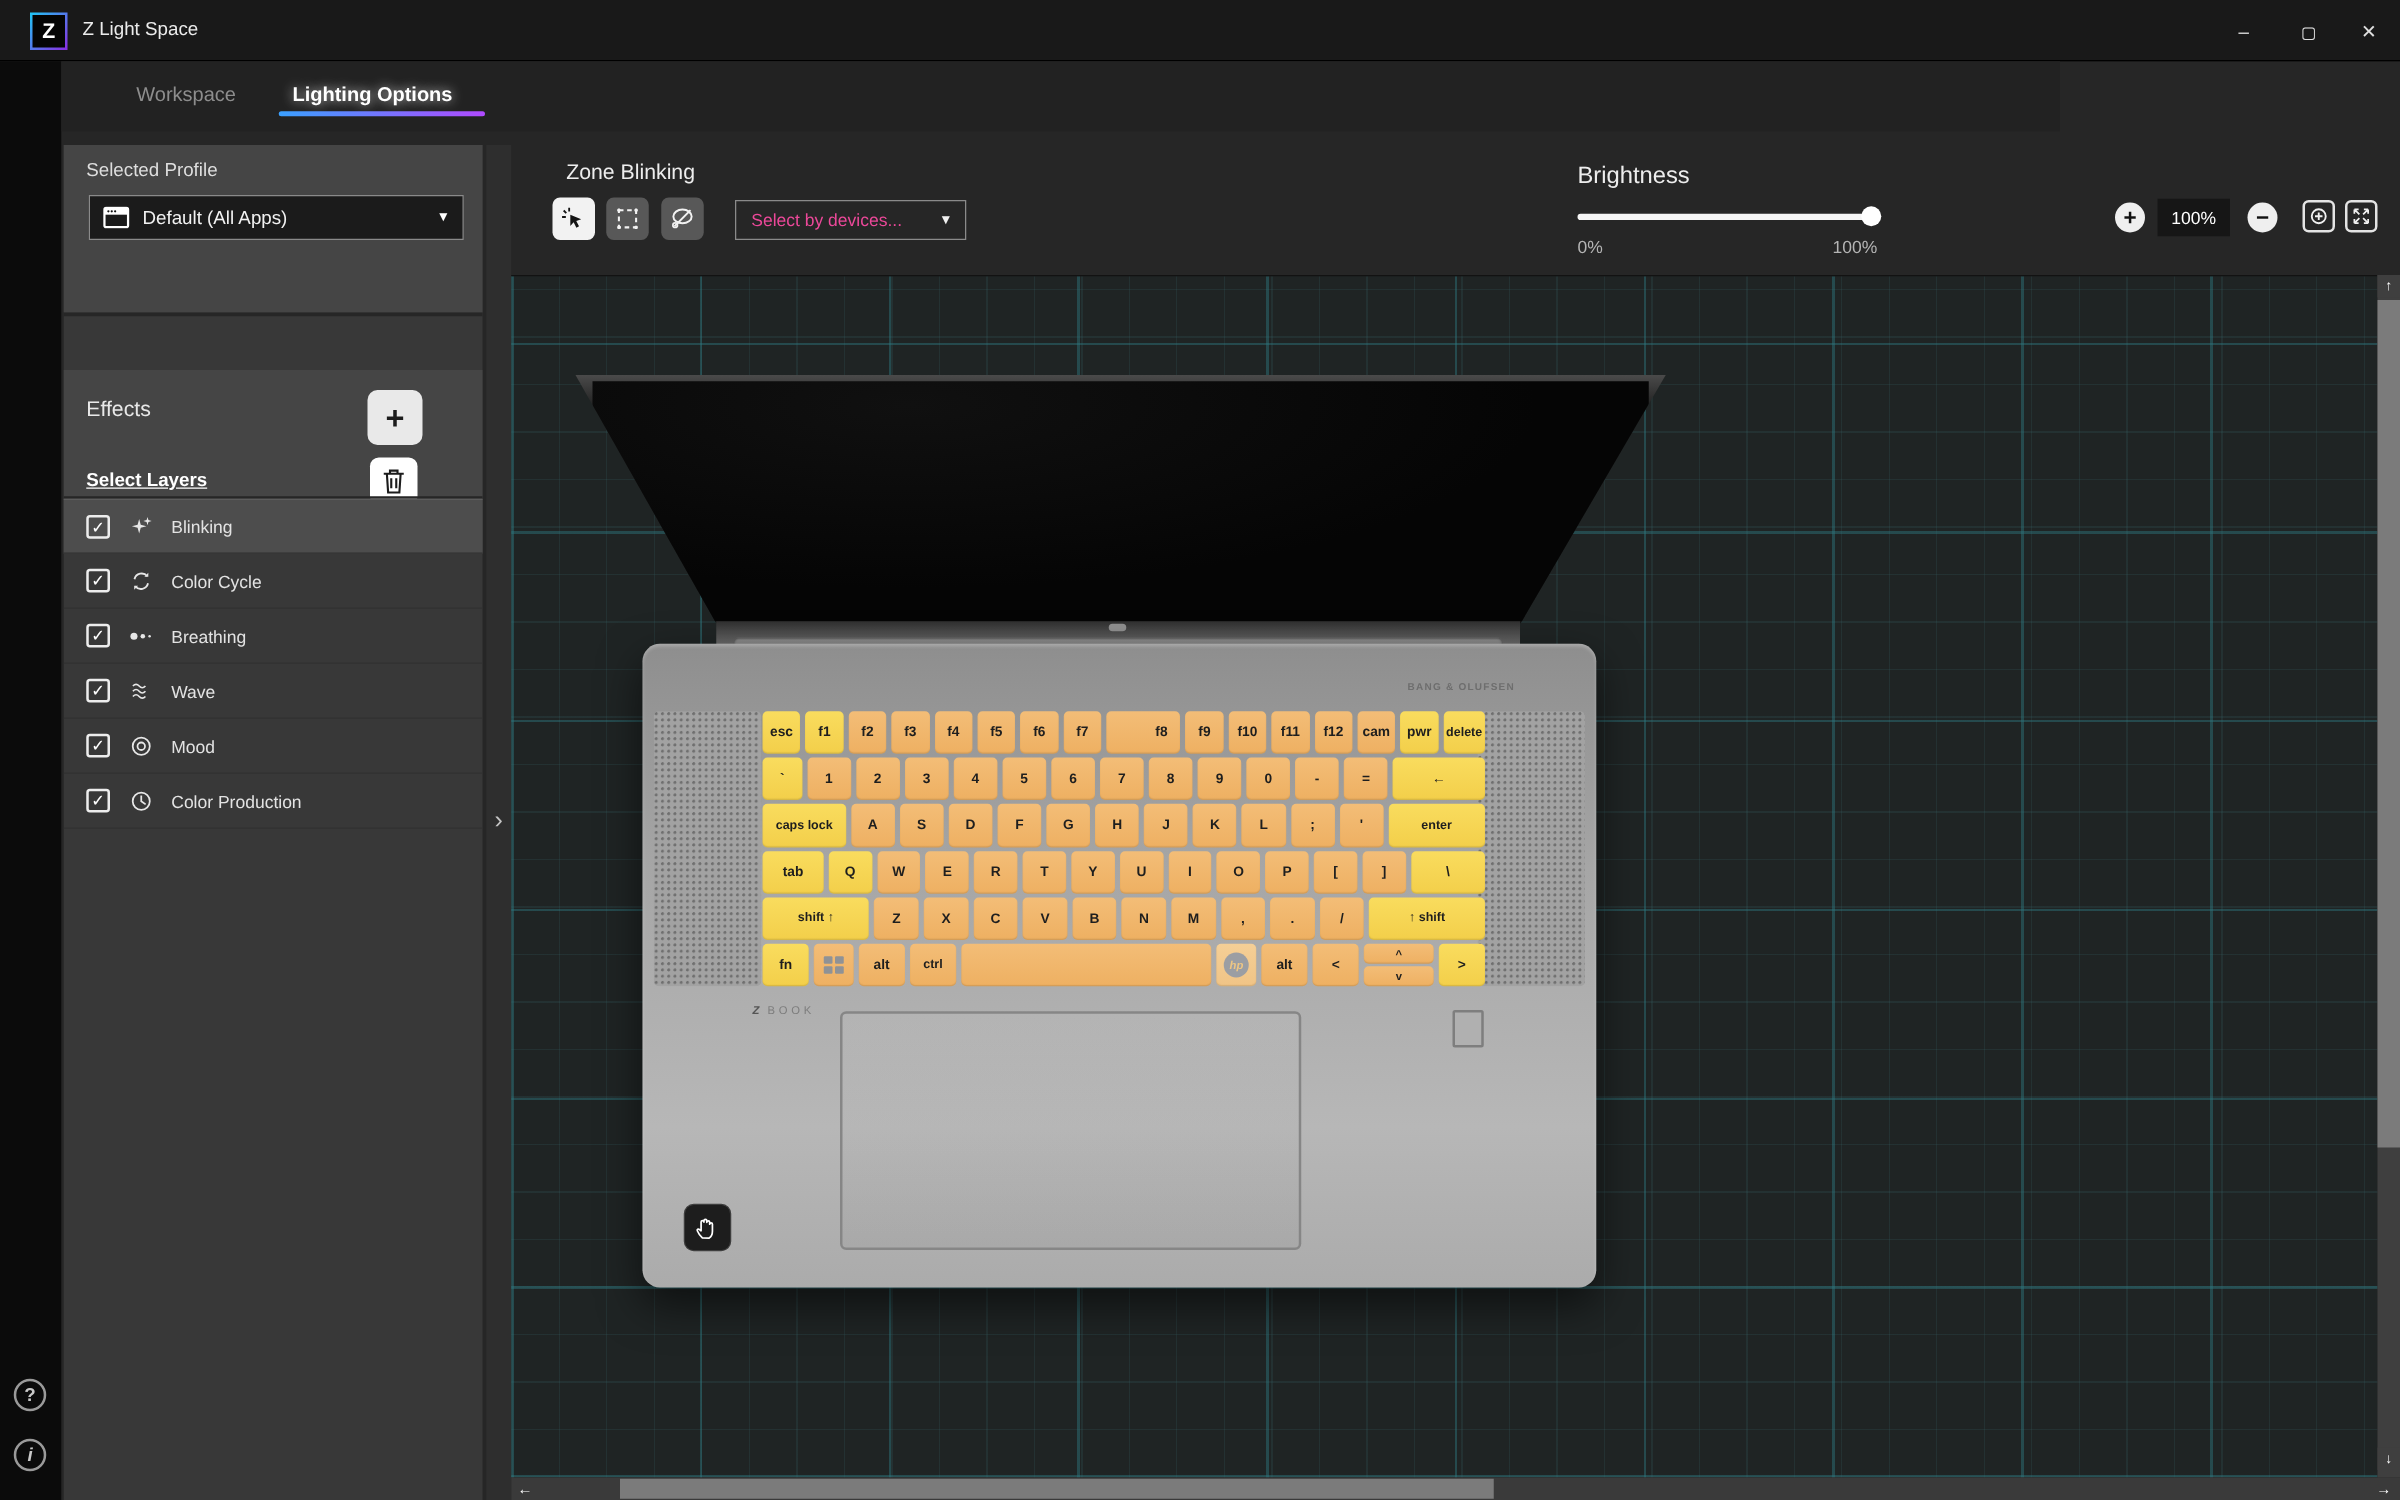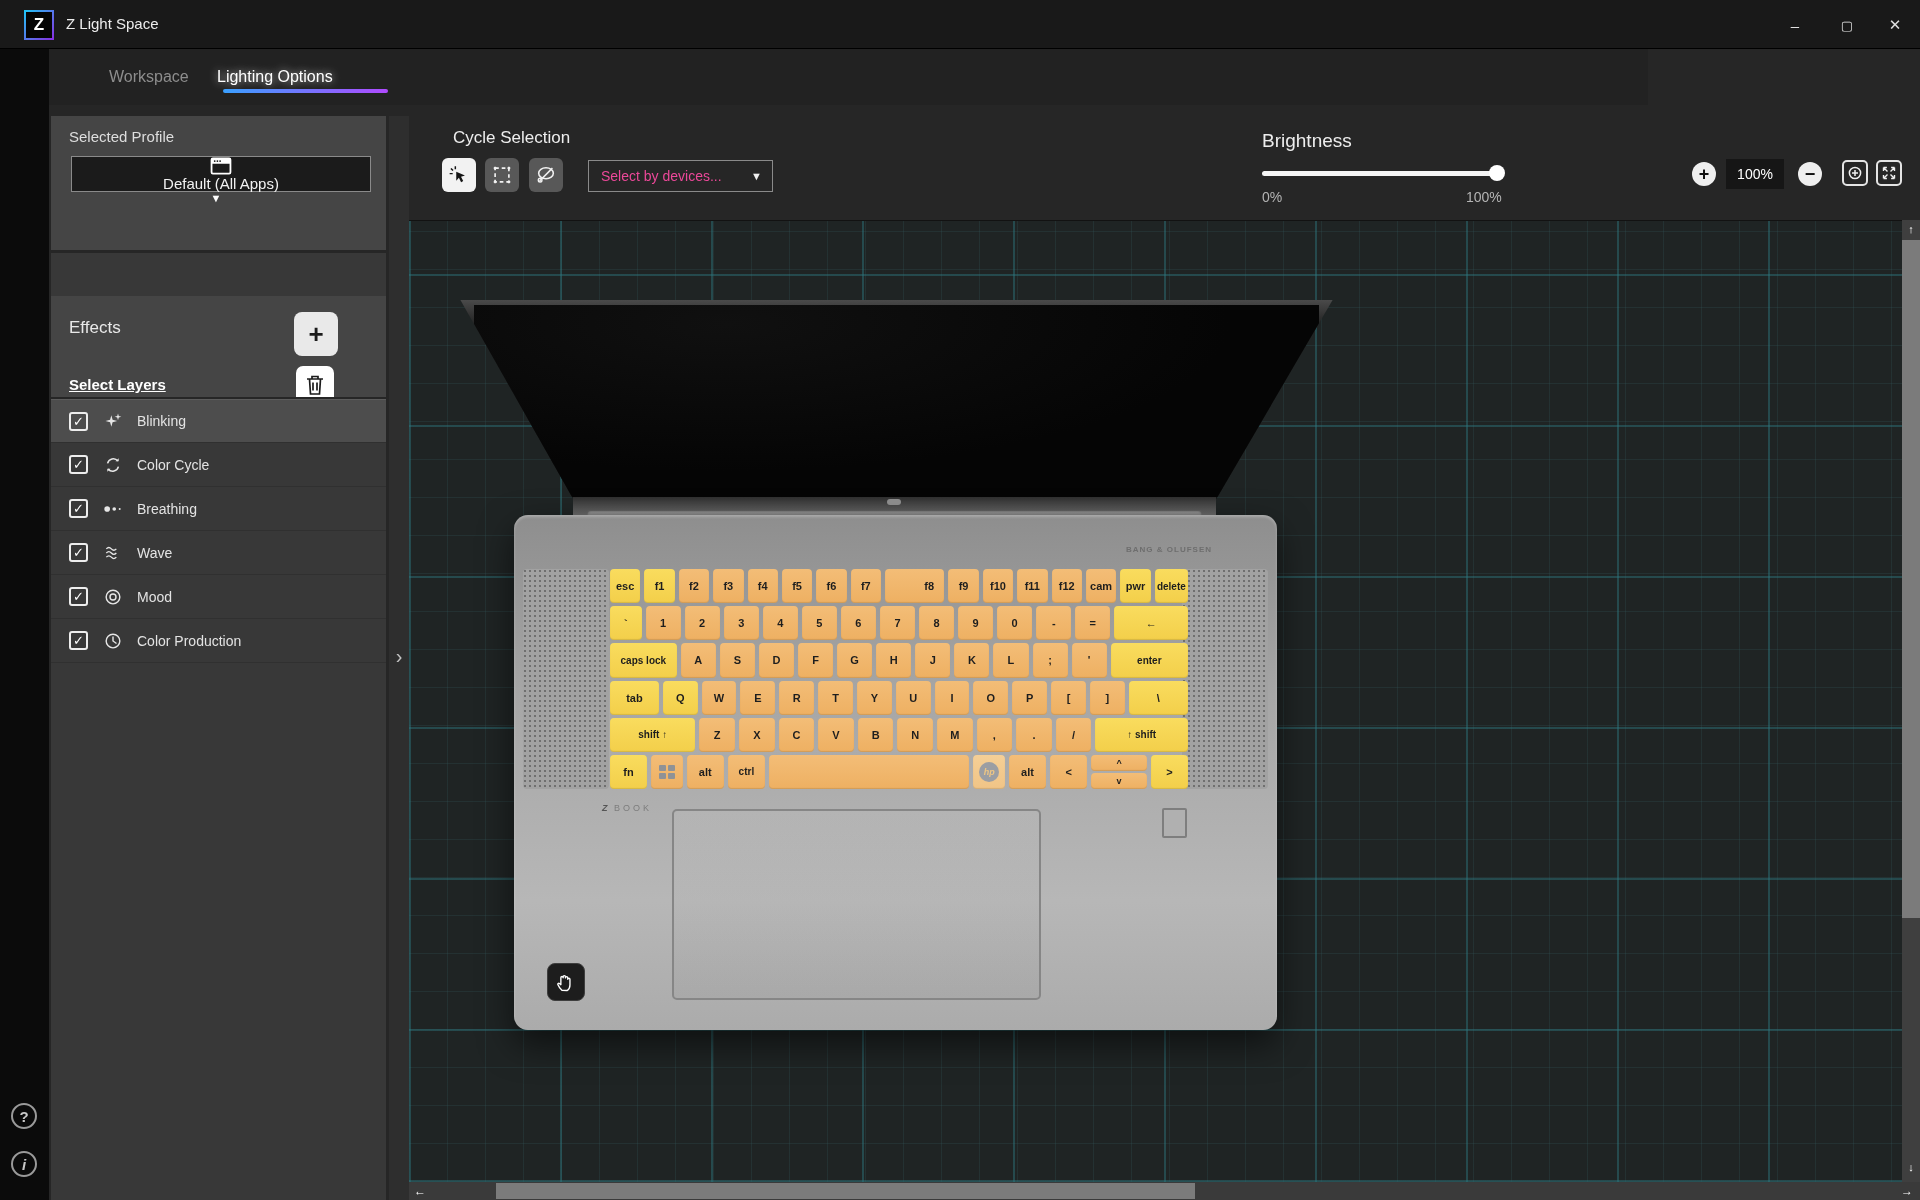--- a/index.html
+++ b/index.html
@@ -21,30 +21,30 @@
   
   #leftrail { left:0; top:49px; width:49px; height:1151px; background:#0b0b0b; }
   .rail-ic { left:11px; width:26px; height:26px; border:2px solid #9a9a9a; border-radius:50%;
              color:#c9c9c9; font-size:15px; font-weight:bold; display:flex; align-items:center; justify-content:center; }
   #help-ic{ top:1054px; } #info-ic{ top:1102px; font-style:italic; }
 
   
   #tabbar { left:49px; top:49px; width:1599px; height:56px; background:#222222; }
   .tab { top:14px; height:28px; display:flex; align-items:center; font-size:16px; }
   #tab-workspace { left:60px; color:#8d8d8d; }
-  #tab-lighting  { left:168px; color:#ffffff; font-weight:normal; text-shadow:0 0 9px rgba(255,255,255,.75); }
+  #tab-lighting  { left:185px; color:#ffffff; font-weight:bold; text-shadow:0 0 9px rgba(255,255,255,.75); }
   #tab-underline { left:174px; top:40px; width:165px; height:4px; border-radius:2px;
                    background:linear-gradient(90deg,#3aa0ff,#b04aff); }
 
   
   #sidebar { left:51px; top:116px; width:335px; height:1084px; background:#383838; }
   #sec-profile { left:0; top:0; width:335px; height:134px; background:#454545; }
   #lbl-profile { left:18px; top:12px; color:#dedede; font-size:15px; }
   #profile-dd { left:20px; top:40px; width:300px; height:36px; background:#1b1b1b; border:1px solid #8a8a8a;
-                display:flex; align-items:center; cursor:pointer;flex-direction:column; }
+                display:flex; align-items:center; cursor:pointer; }
   #profile-dd .wicon { margin:0 10px 0 10px; }
   #profile-dd .val { color:#f2f2f2; font-size:15px; flex:1; }
   #profile-dd .caret { color:#fff; font-size:11px; margin-right:10px; }
   .hdivider { left:0; width:335px; height:3px; background:#262626; }
   #sec-effects { left:0; top:137px; width:335px; height:146px; background:#454545;margin-top:43px; }
   #lbl-effects { left:18px; top:22px; color:#e8e8e8; font-size:17px; }
   #btn-add { left:243px; top:16px; width:44px; height:44px; background:#e9e9e9; border-radius:8px;
              color:#1c1c1c; font-size:26px; font-weight:bold; display:flex; align-items:center; justify-content:center; cursor:pointer;}
   #lbl-select-layers { left:18px; top:80px; color:#ffffff; font-size:15px; font-weight:bold; text-decoration:underline; }
   #btn-trash { left:245px; top:70px; width:38px; height:38px; background:#fff; border-radius:7px;
@@ -280,21 +280,21 @@
           </span>
           <span class="lname">Color Production</span>
         </div>
       </div>
   </div>
 
   <div id="gutter" class="abs">
     <span class="chev">›</span>
   </div>
 
-  <div id="lbl-zone" class="abs">Cycle Selection</div>
+  <div id="lbl-zone" class="abs">Zone Blinking</div>
   <div id="tb-cursor" class="abs tool-btn active">
     <span>
       <svg width="22" height="22" viewBox="0 0 24 24">
           <path d="M9 8.5l9.5 4-4.3 1.5 2.4 4.6-2.3 1.2-2.4-4.7-2.9 3.2z" fill="#141414"></path>
           <path d="M8 2.5v3.2M3.2 4.8l2.3 2.3M1.8 10.5h3.3" stroke="#141414" stroke-width="1.6" fill="none"></path>
         </svg>
     </span>
   </div>
   <div id="tb-marquee" class="abs tool-btn">
     <span>

